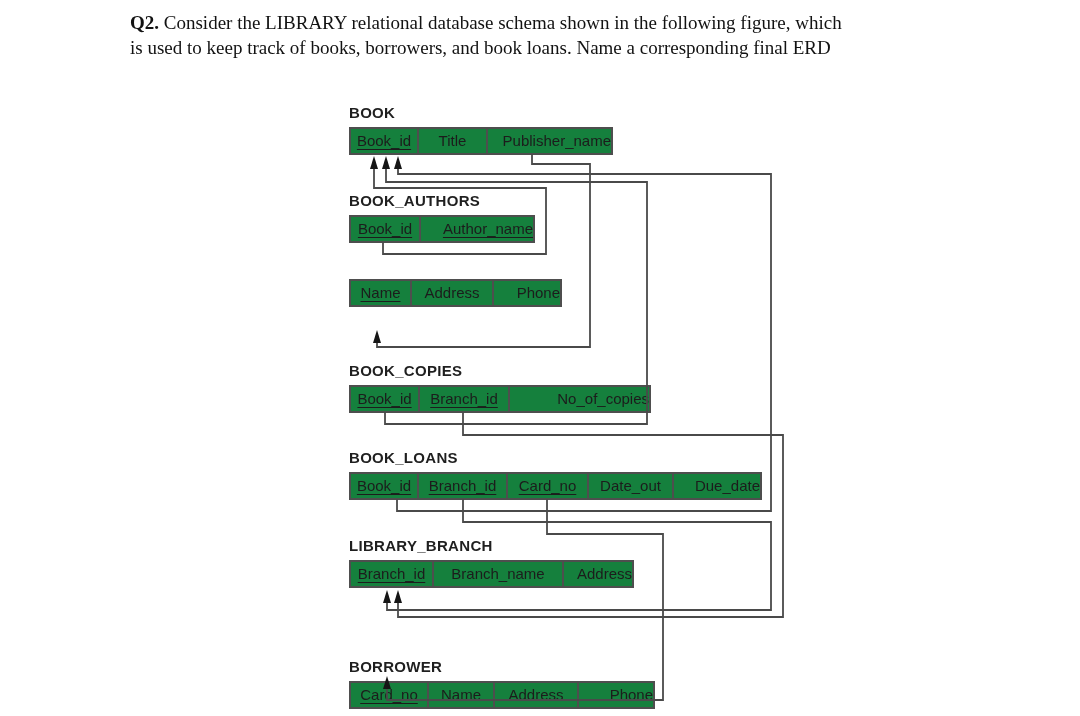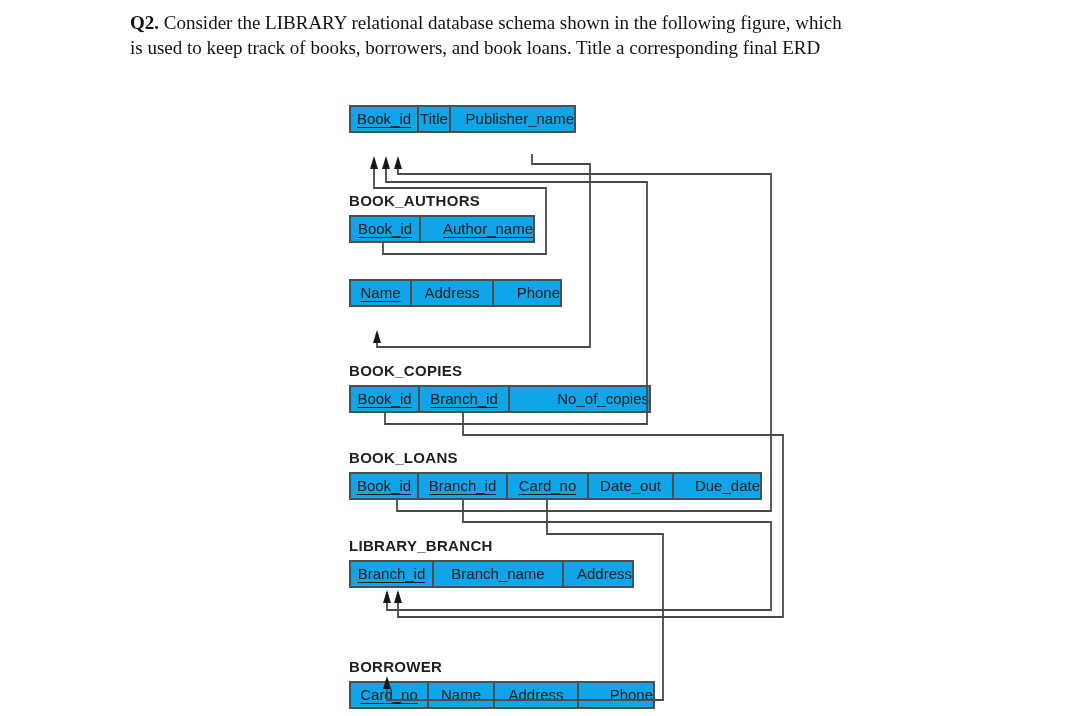--- a/index.html
+++ b/index.html
@@ -14,47 +14,48 @@
   .question .qline{display:block;}
   .qnum{font-weight:bold;}
   .diagram{position:absolute;left:0;top:0;width:1080px;height:716px;}
   .connectors{position:absolute;left:0;top:0;pointer-events:none;}
   .tbl{position:absolute;}
   .tbl-name{
     font-size:15px;font-weight:bold;color:#1f1f1f;letter-spacing:.3px;
     height:16px;line-height:16px;margin-bottom:6px;white-space:nowrap;
   }
   .tbl-row{
-    display:flex;width:max-content;background:#0ea5e9;
+    display:flex;width:max-content;background:#15803d;
     border:2px solid #4e4e4e;
   }
   .cell{
     box-sizing:border-box;height:24px;line-height:23px;text-align:center;
     font-size:15px;color:#1c1c1c;border-right:2px solid #4e4e4e;white-space:nowrap;
     overflow:hidden;
   }
   .cell:last-child{border-right:none;text-align:right;}
   .pk{text-decoration:underline;text-underline-offset:3px;text-decoration-thickness:1px;}
 </style>
 </head>
 <body>
 
 <div class="page">
 
   <div class="question">
     <span class="qline"><span class="qnum">Q2.</span> <span>Consider the LIBRARY relational database schema shown in the following figure, which</span></span>
-    <span class="qline">is used to keep track of books, borrowers, and book loans. Title a corresponding final ERD</span>
+    <span class="qline">is used to keep track of books, borrowers, and book loans. Name a corresponding final ERD</span>
   </div>
 
   <div class="diagram">
 
     <div class="tbl" style="left:349px;top:105px">
+      <div class="tbl-name">BOOK</div>
       <div class="tbl-row">
         <div class="cell pk" style="width:68px">Book_id</div>
-        <div class="cell" style="width:32px">Title</div>
+        <div class="cell" style="width:69px">Title</div>
         <div class="cell" style="width:123px">Publisher_name</div>
       </div>
     </div>
 
     <div class="tbl" style="left:349px;top:193px">
       <div class="tbl-name">BOOK_AUTHORS</div>
       <div class="tbl-row">
         <div class="cell pk" style="width:70px">Book_id</div>
         <div class="cell pk" style="width:112px">Author_name</div>
       </div>

